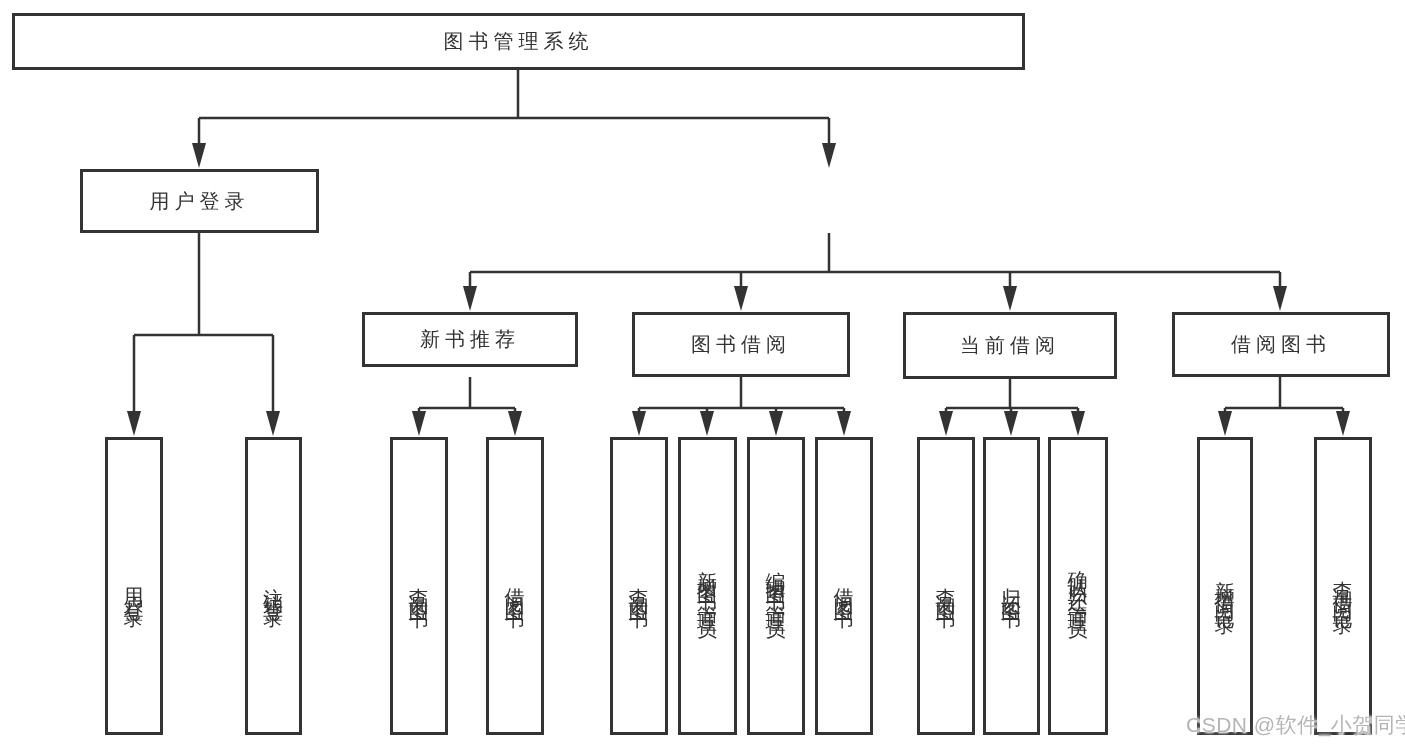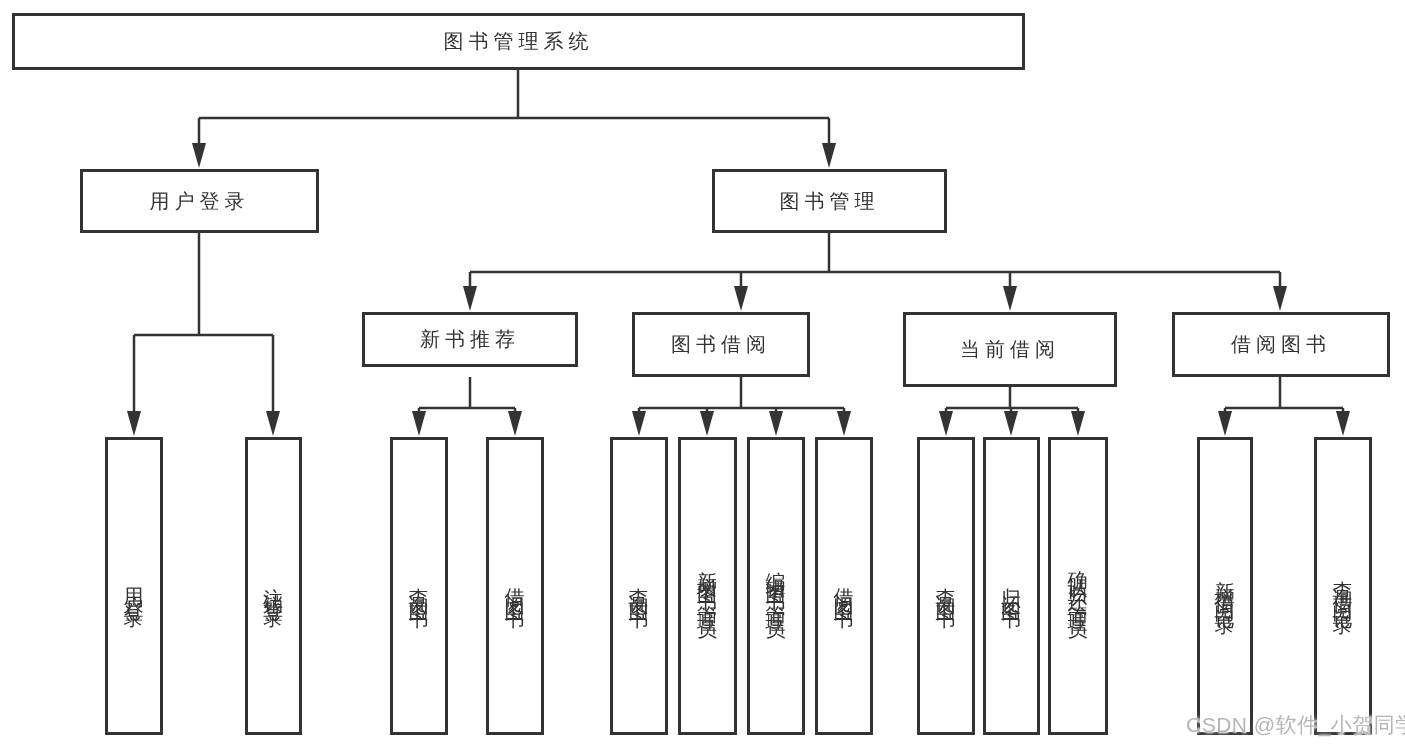--- a/index.html
+++ b/index.html
@@ -113,31 +113,28 @@
       <polygon points="1336,411 1350,411 1343,436" fill="#333333"></polygon>
     </svg>
 
   <div class="node h" style="left:12px;top:13px;width:1013px;height:57px">
     <span class="lbl">图书管理系统</span>
   </div>
 
   <div class="node h" style="left:80px;top:169px;width:239px;height:64px">
     <span class="lbl">用户登录</span>
   </div>
-  <div class="node h" style="left:712px;top:169px;width:235px;height:64px">
-    <span class="lbl">图书管理</span>
-  </div>
 
   <div class="node h" style="left:362px;top:312px;width:216px;height:55px">
     <span class="lbl">新书推荐</span>
   </div>
-  <div class="node h" style="left:632px;top:312px;width:178px;height:65px">
+  <div class="node h" style="left:632px;top:312px;width:218px;height:65px">
     <span class="lbl">图书借阅</span>
   </div>
-  <div class="node h" style="left:903px;top:312px;width:214px;height:75px">
+  <div class="node h" style="left:903px;top:312px;width:214px;height:67px">
     <span class="lbl">当前借阅</span>
   </div>
   <div class="node h" style="left:1172px;top:312px;width:218px;height:65px">
     <span class="lbl">借阅图书</span>
   </div>
 
   <div class="node v" style="left:105px;top:437px;width:58px;height:298px">
     <span class="vlbl">用户登录</span>
   </div>
   <div class="node v" style="left:245px;top:437px;width:57px;height:298px">

